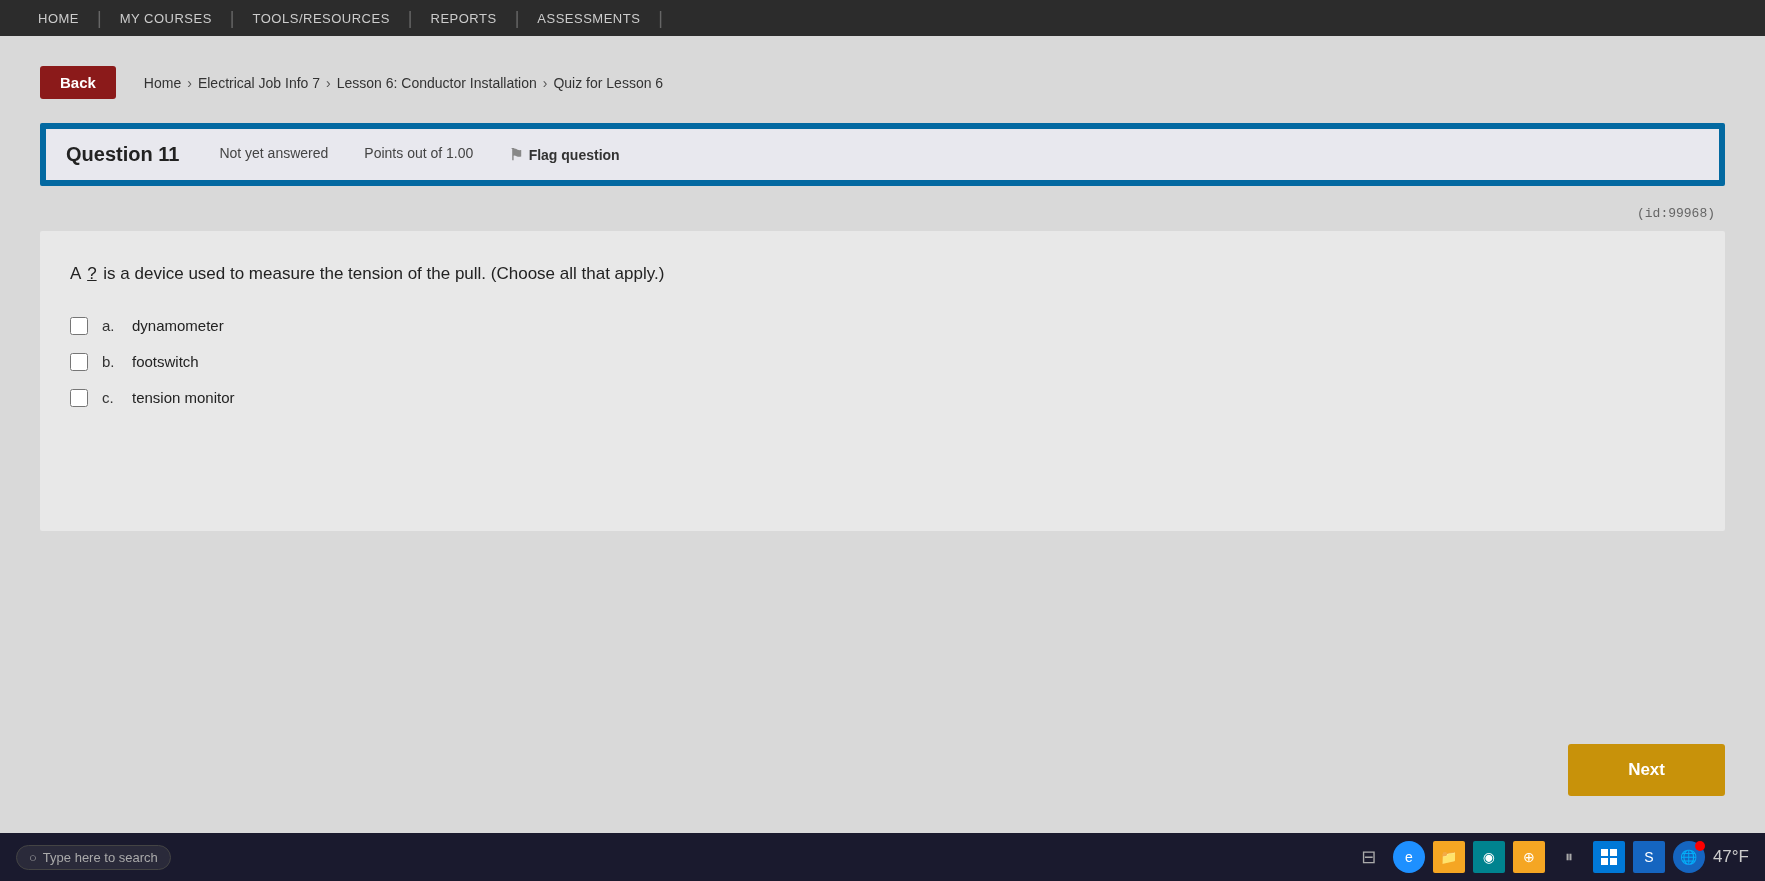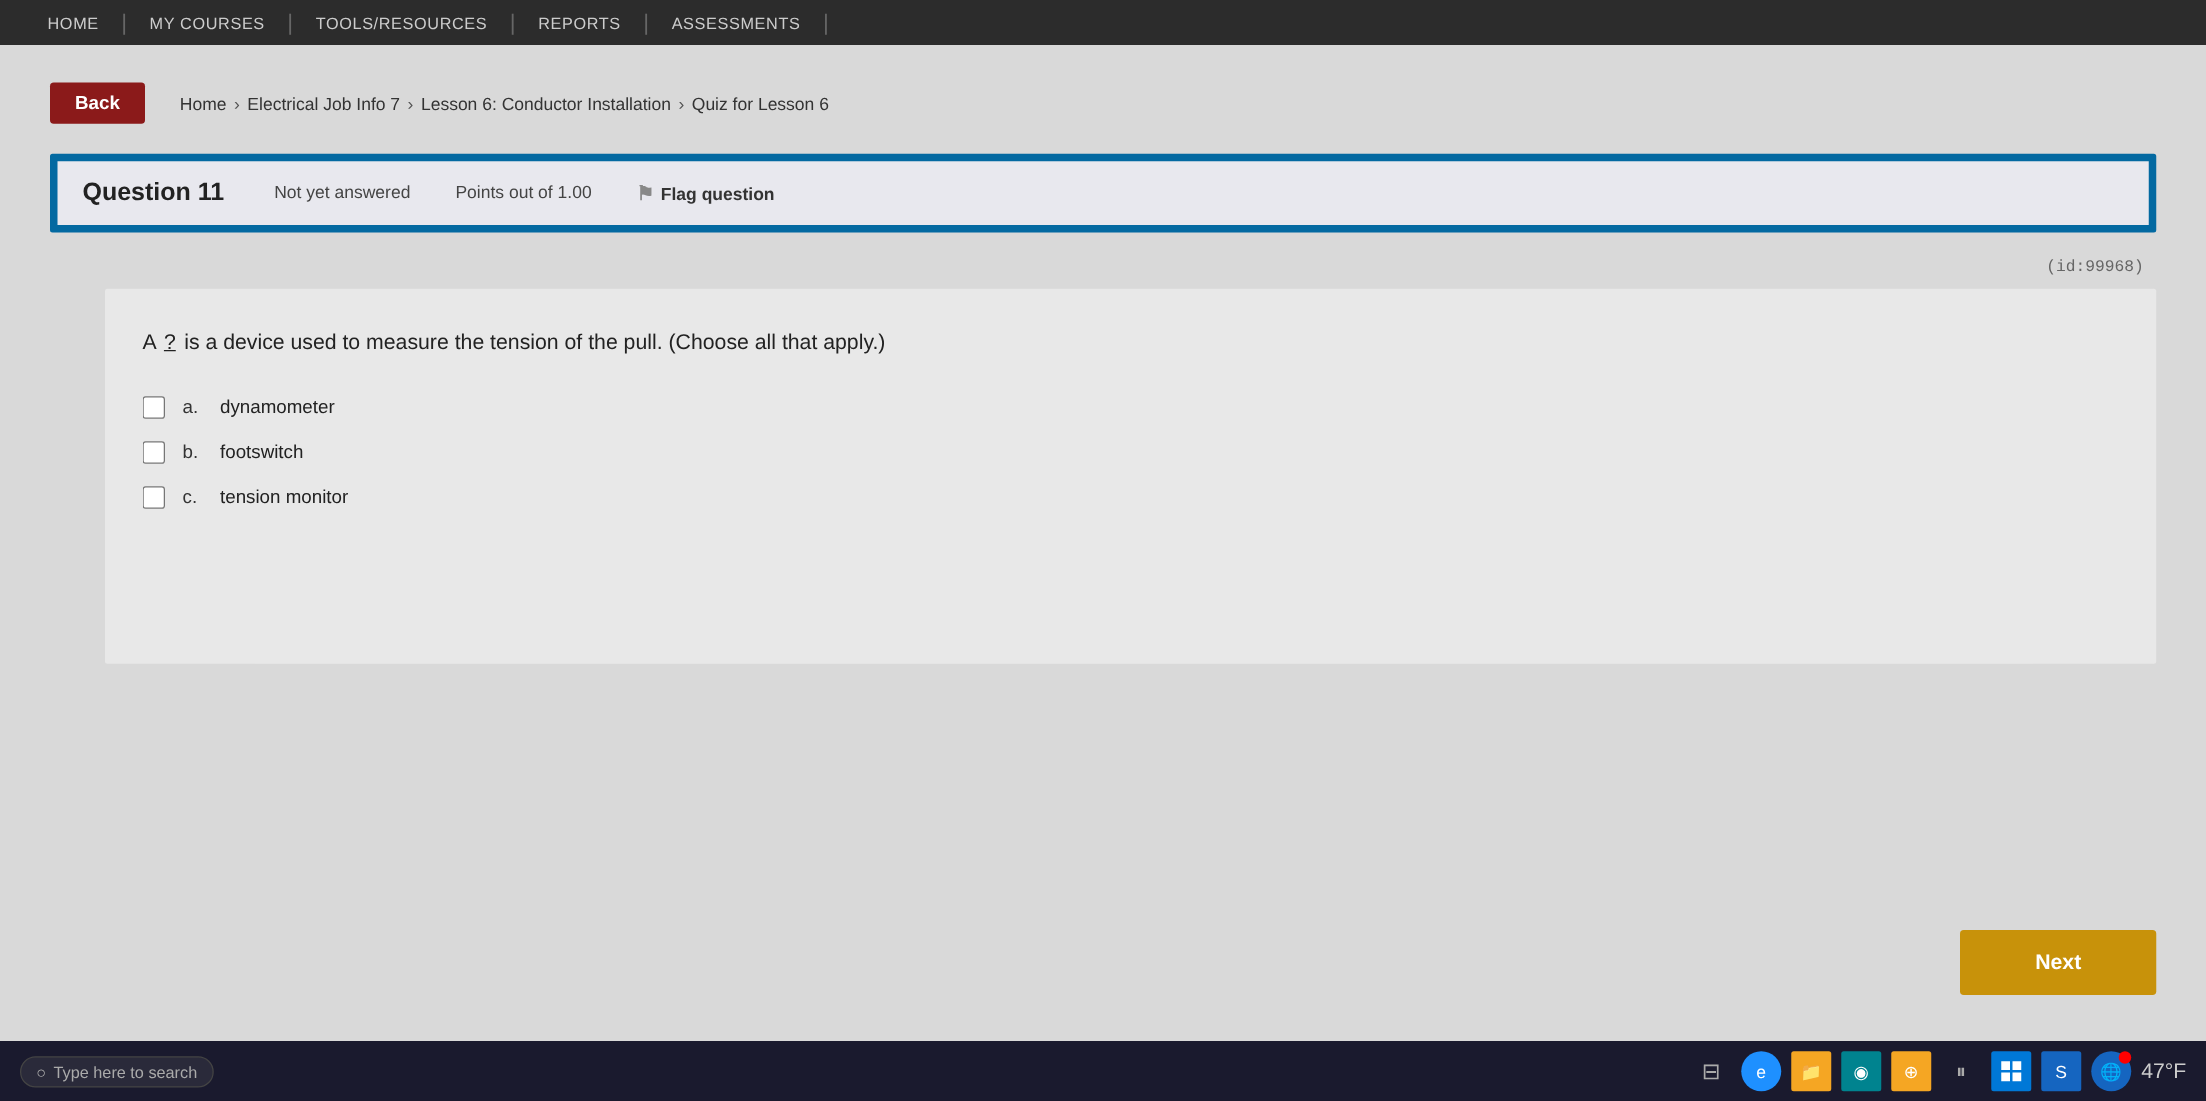--- a/index.html
+++ b/index.html
@@ -112,21 +112,20 @@
       padding-right: 10px;
       font-family: Liberation Mono, monospace;
     }
 
     
     .question-body {
       background: #e8e8e8;
       padding: 30px 48px 40px 30px;
       min-height: 300px;
       border-radius: 2px;
-      margin-left: 44px;
     }
     .question-text {
       font-size: 17px;
       color: #222;
       margin-bottom: 30px;
       line-height: 1.5;
     }
     .question-text .blank {
       text-decoration: underline;
       margin: 0 2px;

